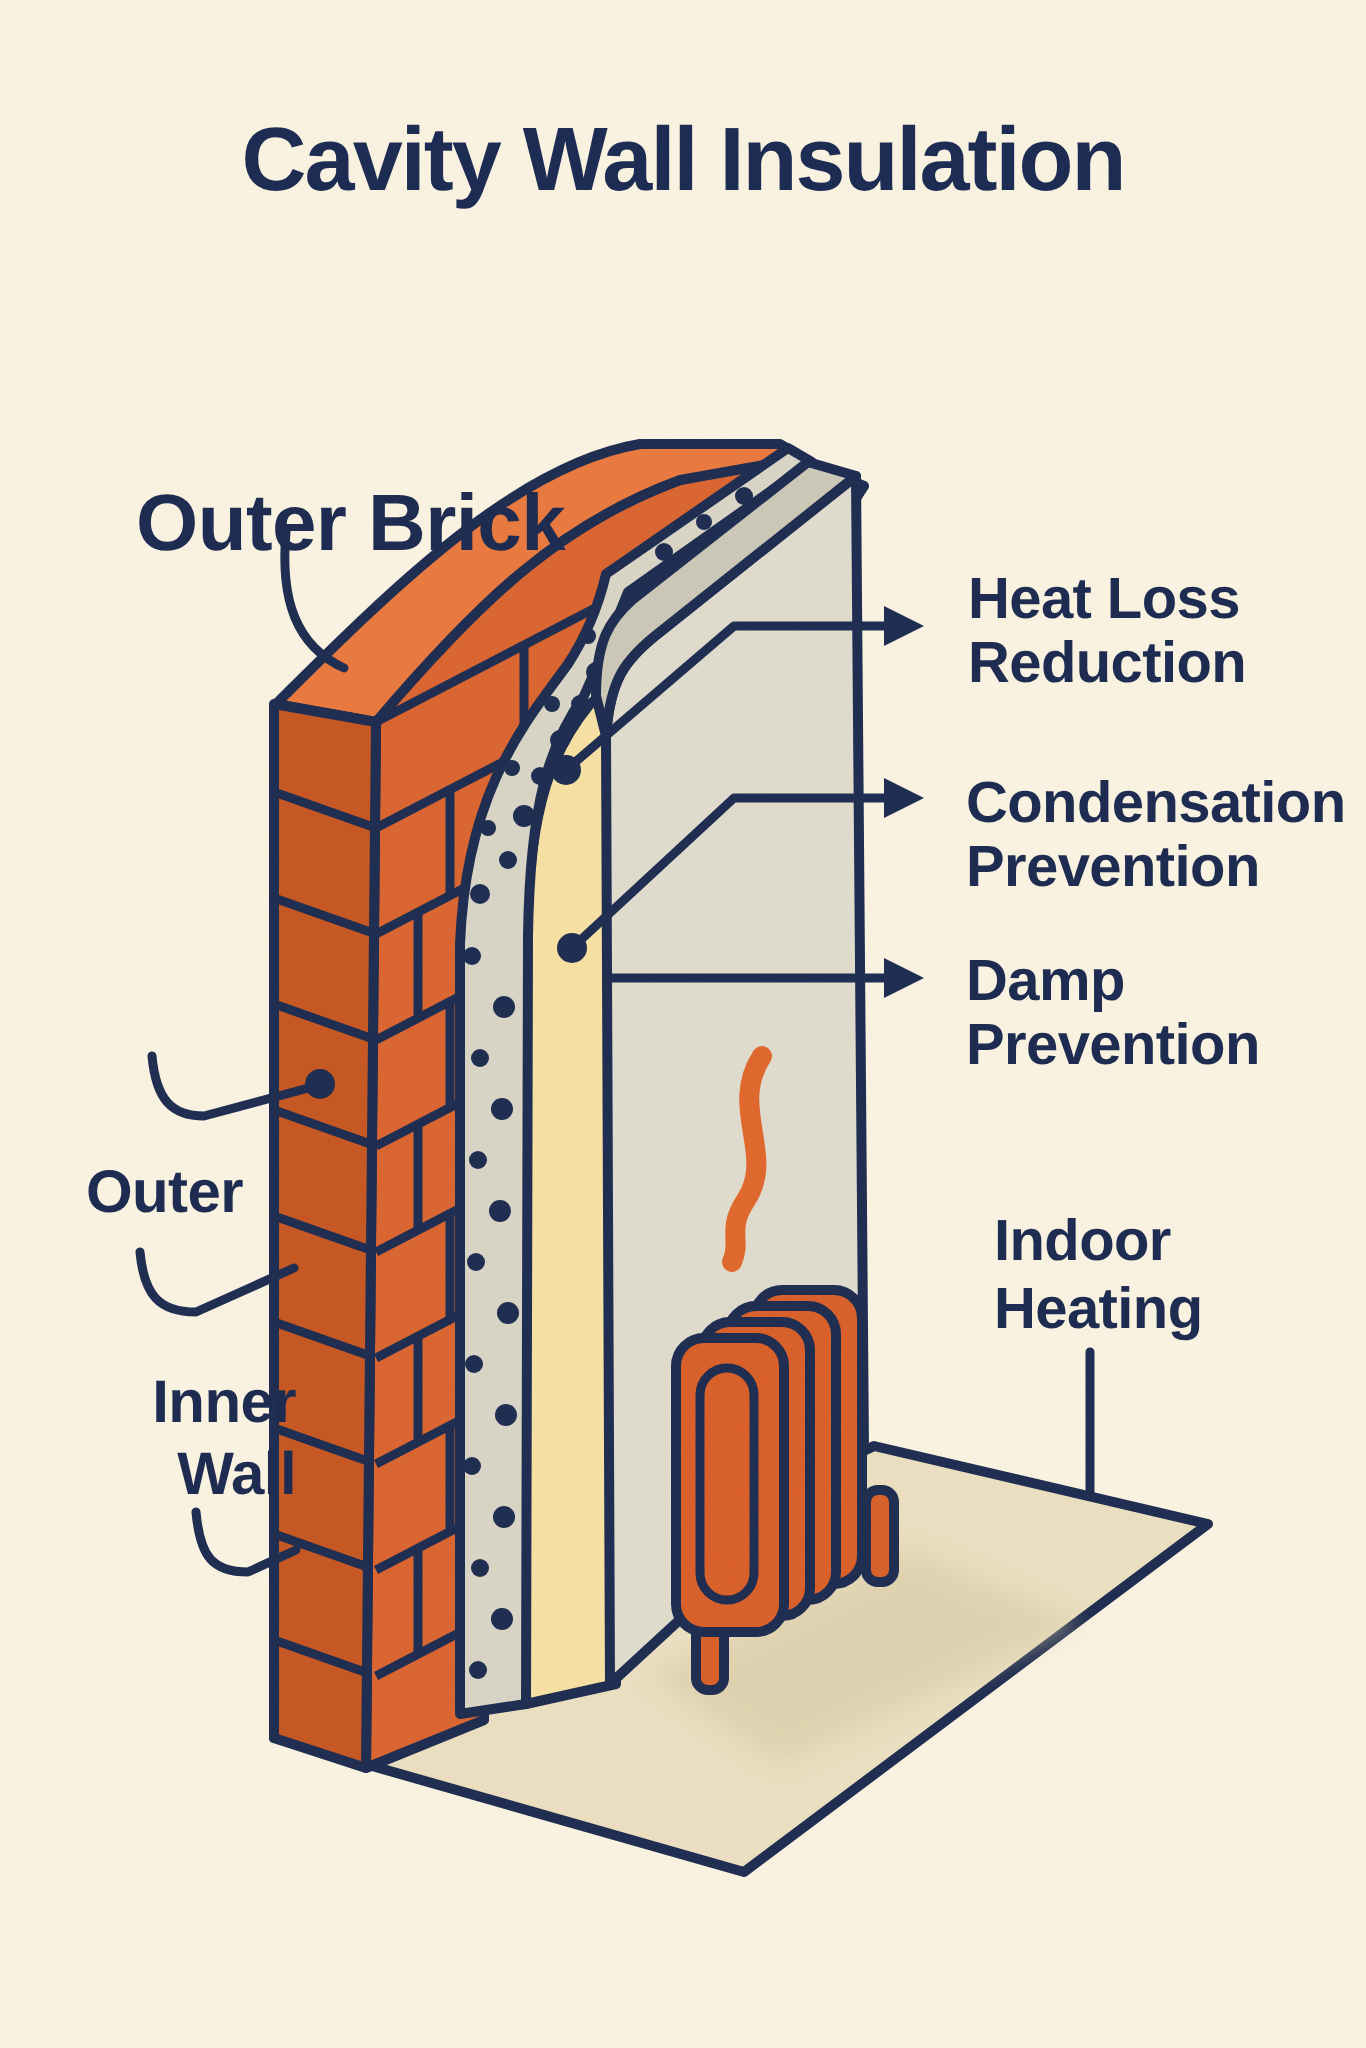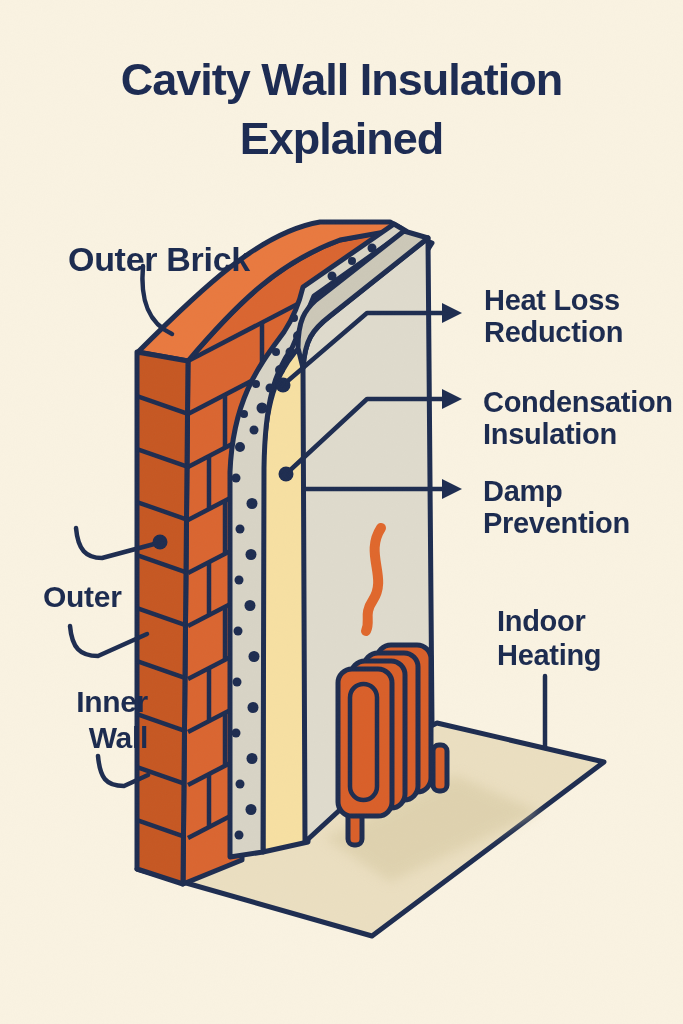--- a/index.html
+++ b/index.html
@@ -2,37 +2,36 @@
 <html><head>
 <meta charset="utf-8">
 <style>
   html,body{margin:0;padding:0;}
   body{width:683px;height:1024px;overflow:hidden;font-family:"Liberation Sans","DejaVu Sans",sans-serif;}
   .canvas{position:relative;width:683px;height:1024px;background:#faf3e2;}
   svg{position:absolute;left:0;top:0;}
   .title{position:absolute;left:0;top:50px;width:683px;text-align:center;
          font-size:45px;font-weight:700;line-height:1.32;letter-spacing:-1px;color:#1b2a52;}
   .lbl{position:absolute;color:#1d2c50;font-weight:700;letter-spacing:-0.3px;}
-  .lbl-outer-brick {left:68px;  top:240px; font-size:34px;}
+  .lbl-outer-brick {left:68px;  top:240px; font-size:40px;}
   .lbl-insulation  {left:27px;  top:492px; font-size:28px;}
   .lbl-cavity      {left:43px;  top:580px; font-size:30px;}
   .lbl-inner-wall  {left:56px;  top:684px; font-size:30px; width:92px;  line-height:1.2;text-align:right;}
   .lbl-heat-loss   {left:484px; top:284px; font-size:29px; width:160px; line-height:1.12;}
   .lbl-condensation{left:483px; top:386px; font-size:29px; width:200px; line-height:1.12;}
   .lbl-damp        {left:483px; top:475px; font-size:29px; width:150px; line-height:1.12;}
   .lbl-indoor      {left:497px; top:604px; font-size:29px; width:140px; line-height:1.18;}
 </style>
 </head>
 <body>
 
 <div class="canvas">
 
   <div class="title">
     <div>Cavity Wall Insulation</div>
-    <div>Explained</div>
   </div>
 
   <svg width="683" height="1024" viewBox="0 0 683 1024">
     <defs>
       <clipPath id="clipBrickFront">
         <path d="M188,361 C240,300 280,262 340,240 L400,228 L315,298 C295,330 246,406 242,480 L242,860 L183,884 Z"></path>
       </clipPath>
       <clipPath id="clipBrickEnd">
         <path d="M137,352 L188,361 L183,884 L137,869 Z"></path>
       </clipPath>
@@ -166,16 +165,16 @@
       <polygon points="442,479 442,499 462,489"></polygon>
     </g>
 
     <rect x="0" y="0" width="683" height="1024" filter="url(#grain)" opacity="0.07"></rect>
   </svg>
 
   <div class="lbl lbl-outer-brick">Outer Brick</div>
   <div class="lbl lbl-cavity">Outer</div>
   <div class="lbl lbl-inner-wall">Inner Wall</div>
   <div class="lbl lbl-heat-loss">Heat Loss Reduction</div>
-  <div class="lbl lbl-condensation">Condensation Insulation</div>
+  <div class="lbl lbl-condensation">Condensation Prevention</div>
   <div class="lbl lbl-damp">Damp Prevention</div>
   <div class="lbl lbl-indoor">Indoor Heating</div>
 </div>
 
 </body></html>

